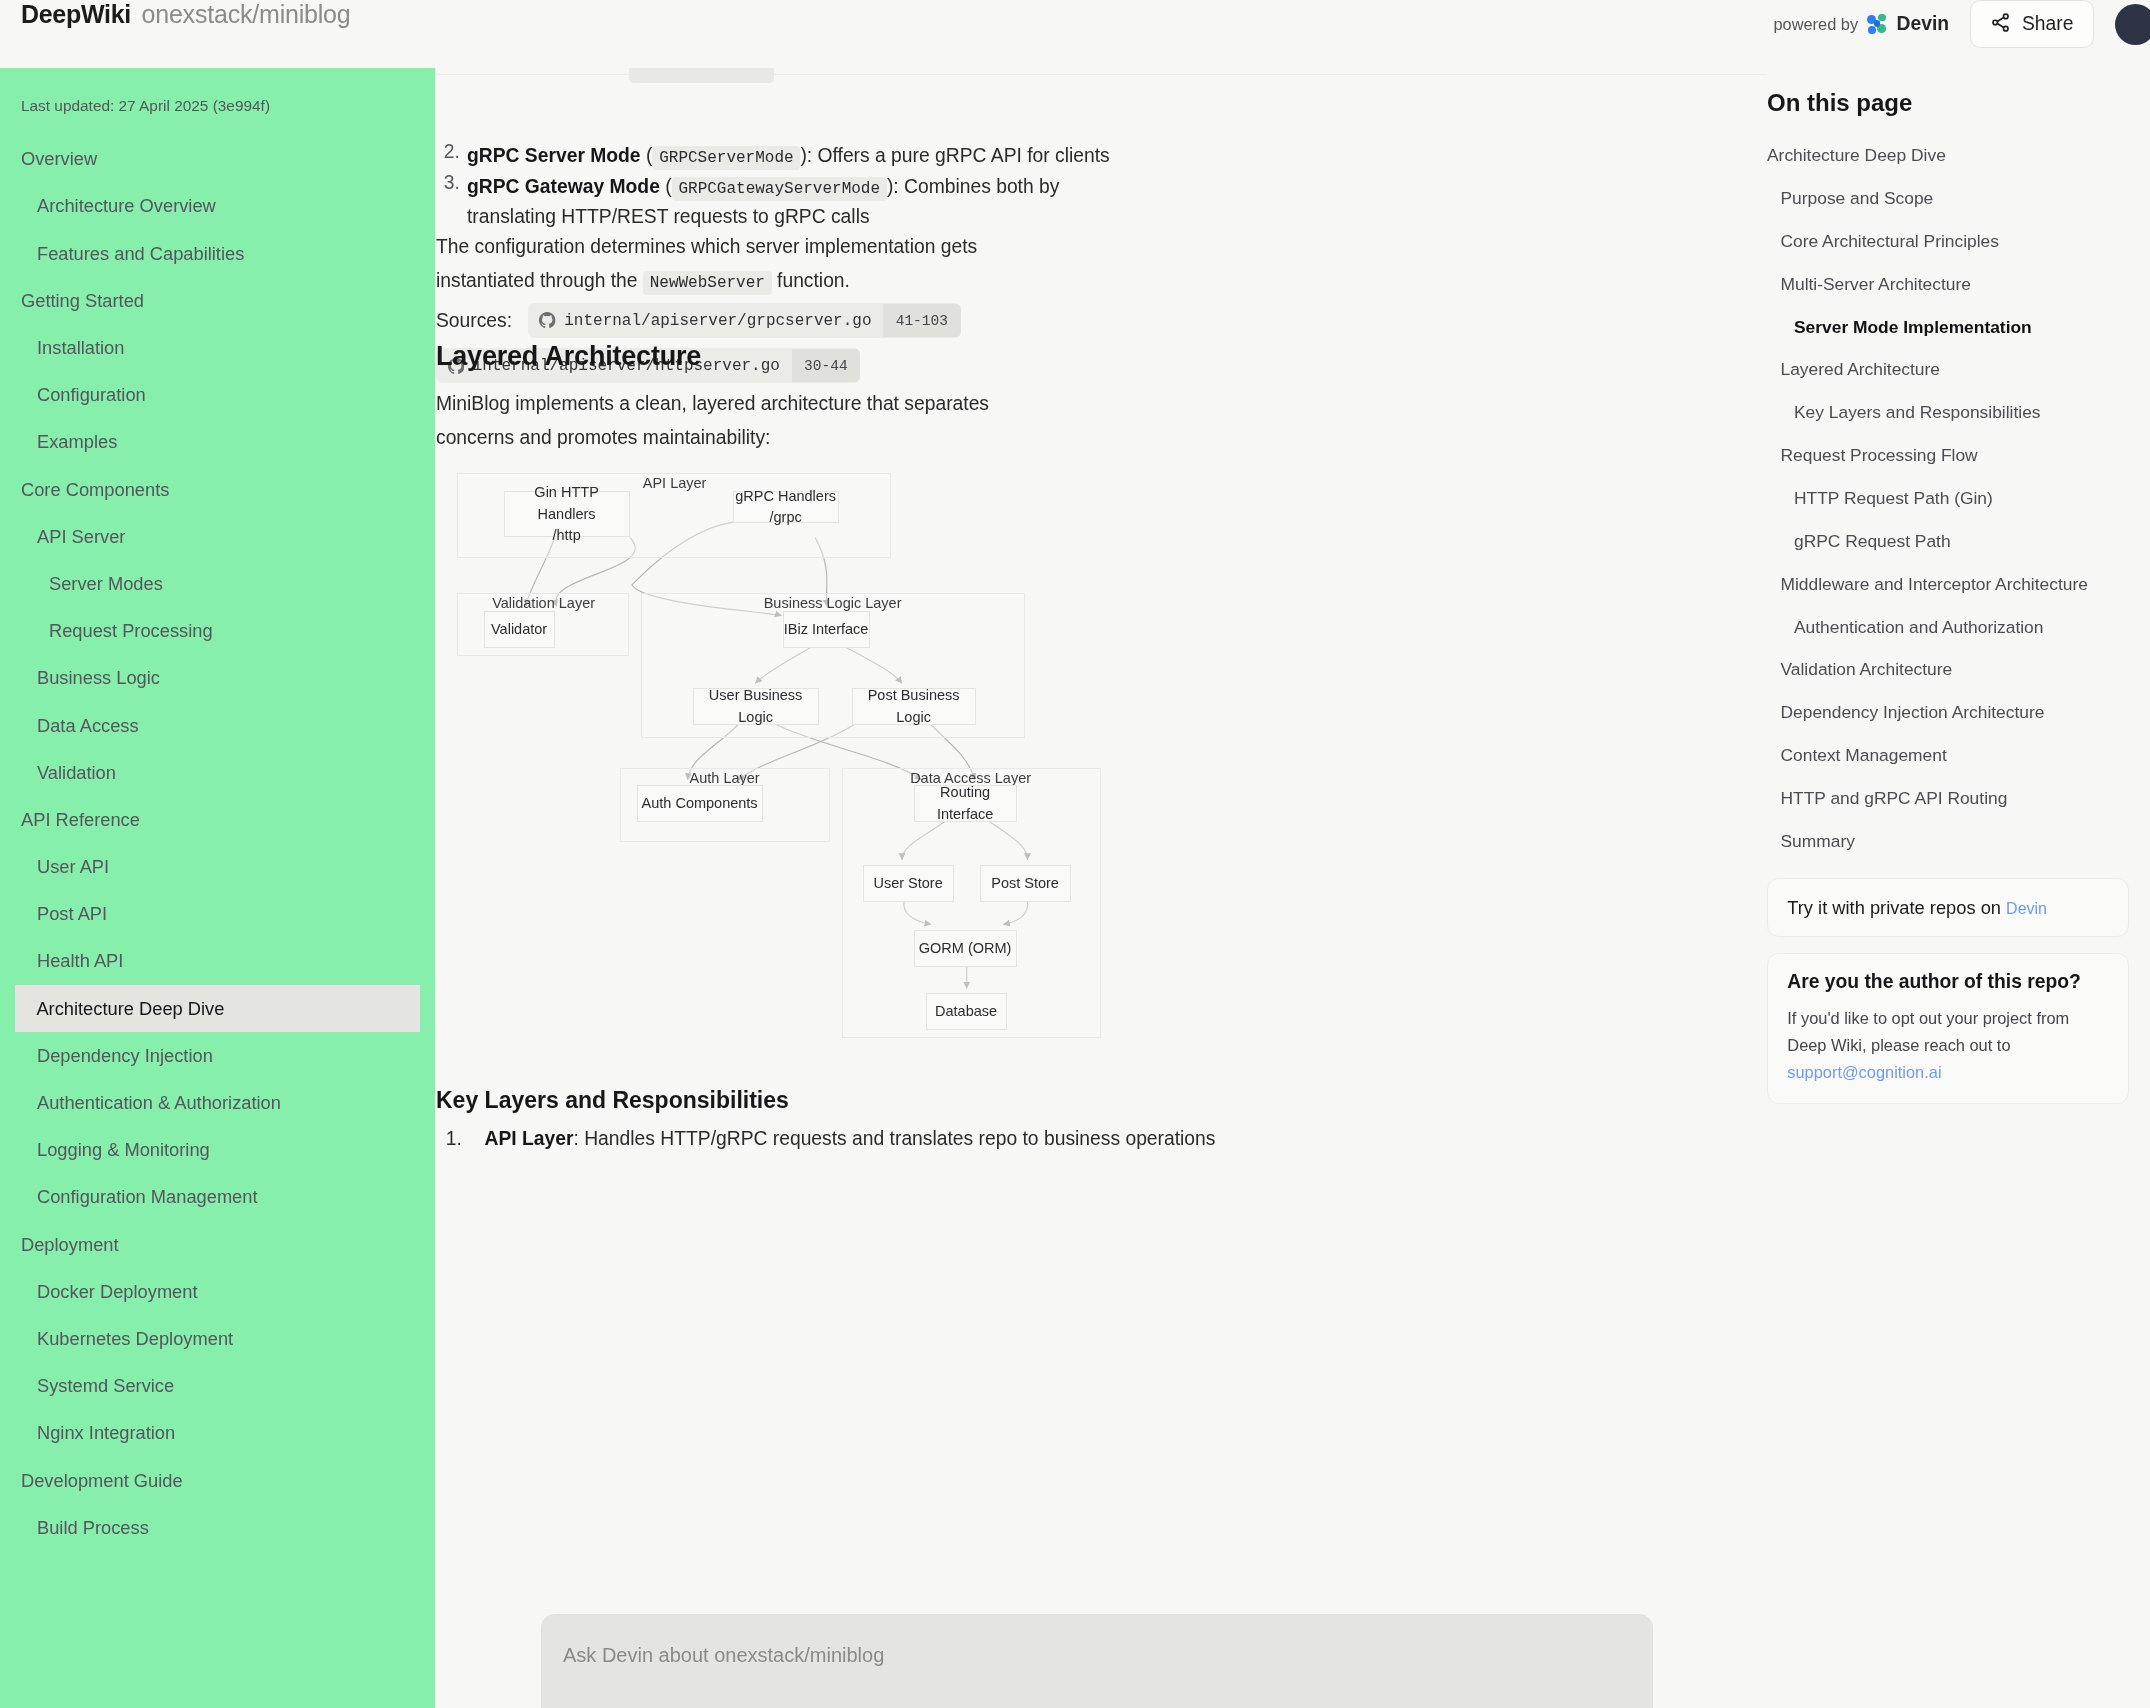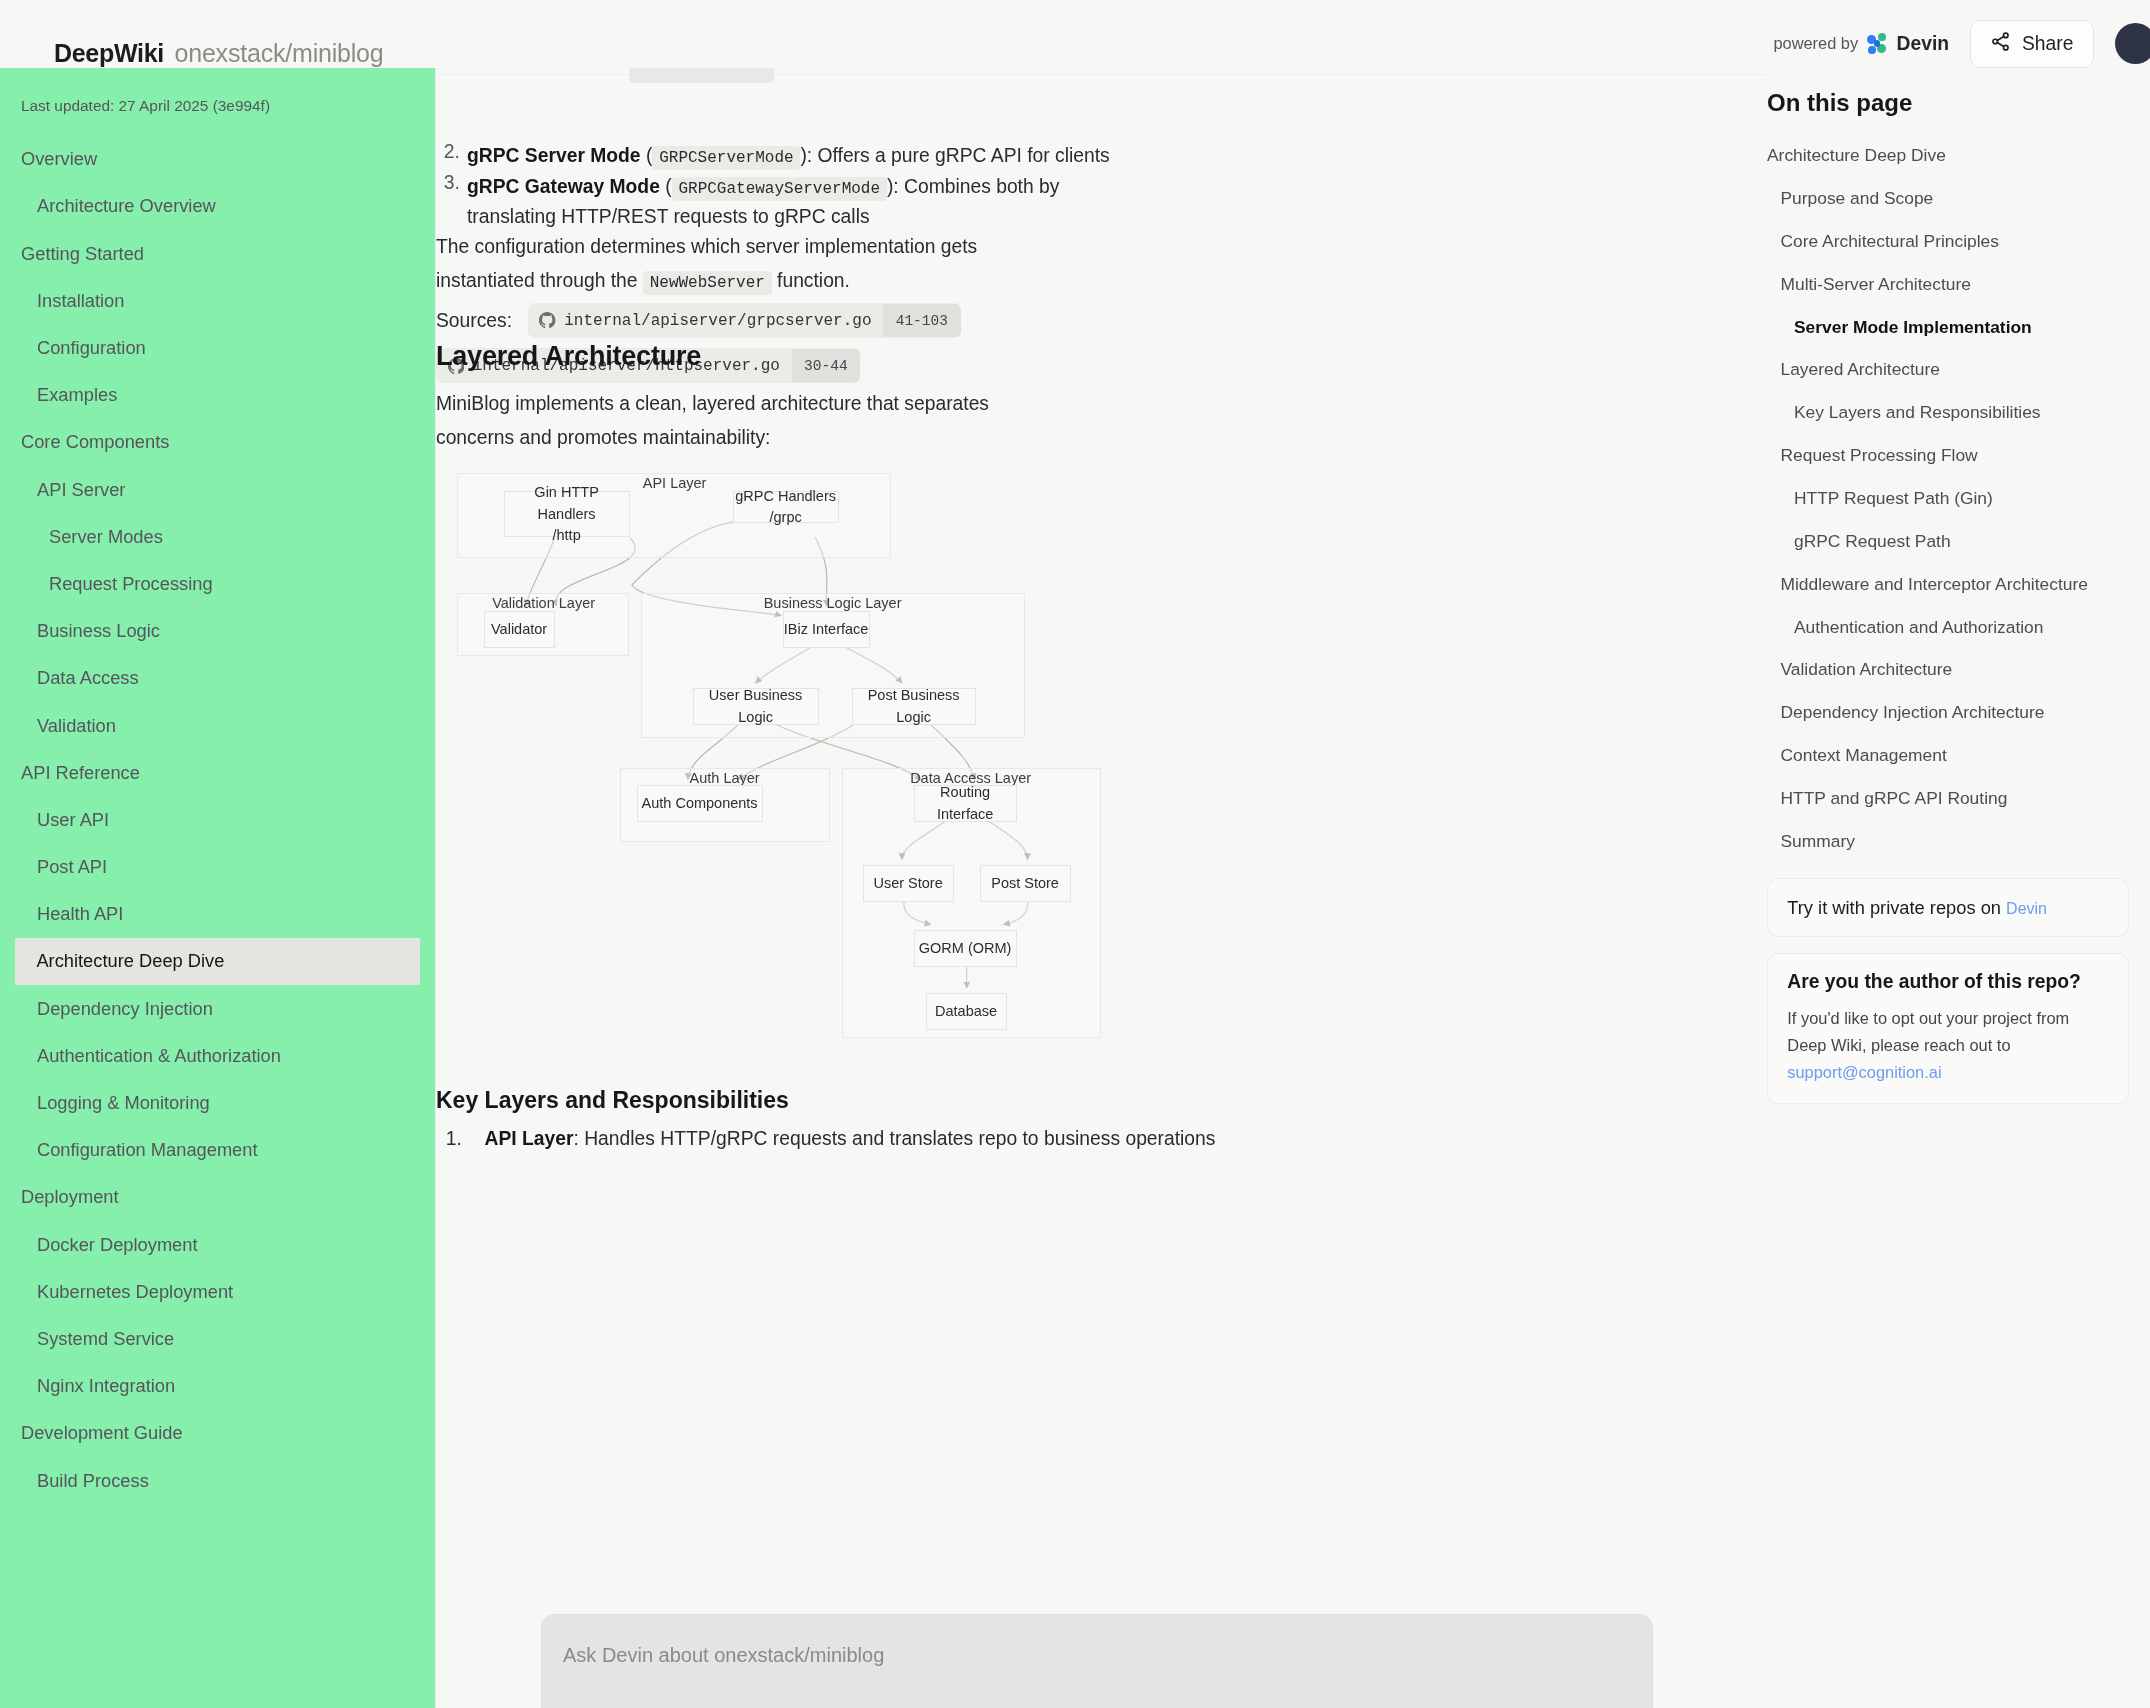--- a/index.html
+++ b/index.html
@@ -8,23 +8,22 @@
     background: #f7f7f5;
     font-family: "Liberation Sans", sans-serif;
     overflow: hidden;
   }
   body { position: relative; }
 
   
   #header {
     position: absolute; top: 0; left: 0; width: 2150px; height: 68px;
     background: #f7f7f5;
-    display: flex; align-items: flex-end;
+    display: flex; align-items: flex-start;
     z-index: 30;
-    padding-left: 33px;
   }
   #brand-wrap { display: flex; align-items: baseline; gap: 10.6px; margin-left: 21px; }
   #brand-name { font-size: 25px; font-weight: 700; color: #1c1c1c; letter-spacing: -0.3px; }
   #repo-name { font-size: 25px; font-weight: 400; color: #8b8b87; letter-spacing: -0.2px; }
   #header-right { margin-left: auto; display: flex; align-items: center; gap: 21px; padding-right: 9.7px; }
   #powered-by-wrap { display: flex; align-items: center; gap: 8.7px; }
   #powered-by-label { font-size: 16.4px; color: #55555a; }
   #devin-word { font-size: 19.3px; font-weight: 600; color: #26262b; }
   #devin-logo { width: 21px; height: 21px; position: relative; display:inline-block; }
   #devin-logo i { position:absolute; border-radius:50%; display:block; }
@@ -164,20 +163,21 @@
     </div>
     <div id="avatar"></div>
   </div>
 </div>
 
 <div id="sidebar">
   <div id="last-updated">Last updated: 27 April 2025 (3e994f)</div>
   <div id="nav-list">
       <div class="nav-group"><span>Overview</span></div>
       <div class="nav-l1"><span>Architecture Overview</span></div>
+      <div class="nav-l1"><span>Features and Capabilities</span></div>
       <div class="nav-group"><span>Getting Started</span></div>
       <div class="nav-l1"><span>Installation</span></div>
       <div class="nav-l1"><span>Configuration</span></div>
       <div class="nav-l1"><span>Examples</span></div>
       <div class="nav-group"><span>Core Components</span></div>
       <div class="nav-l1"><span>API Server</span></div>
       <div class="nav-l2"><span>Server Modes</span></div>
       <div class="nav-l2"><span>Request Processing</span></div>
       <div class="nav-l1"><span>Business Logic</span></div>
       <div class="nav-l1"><span>Data Access</span></div>

